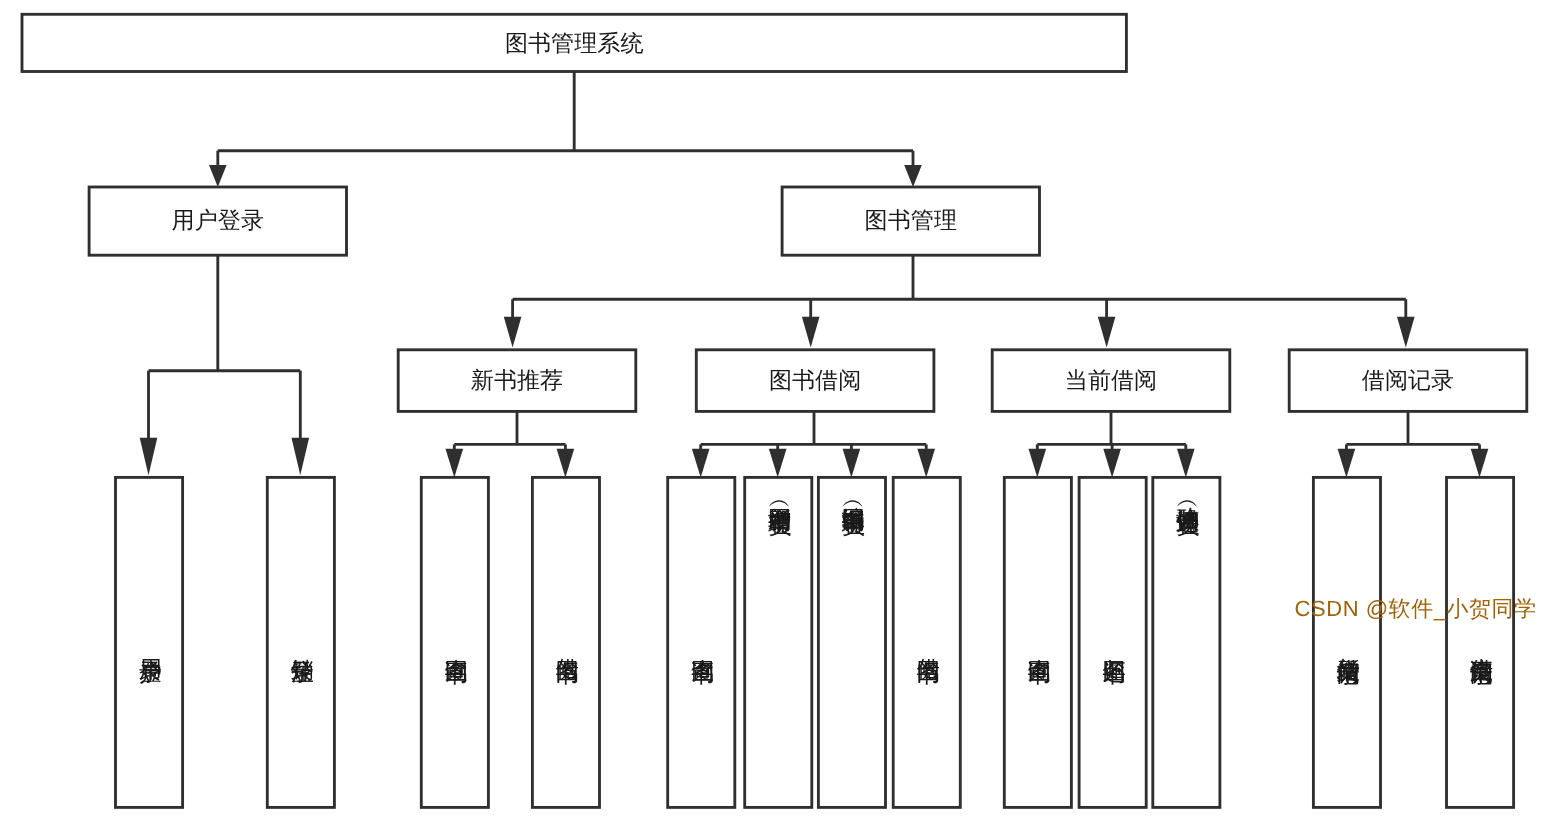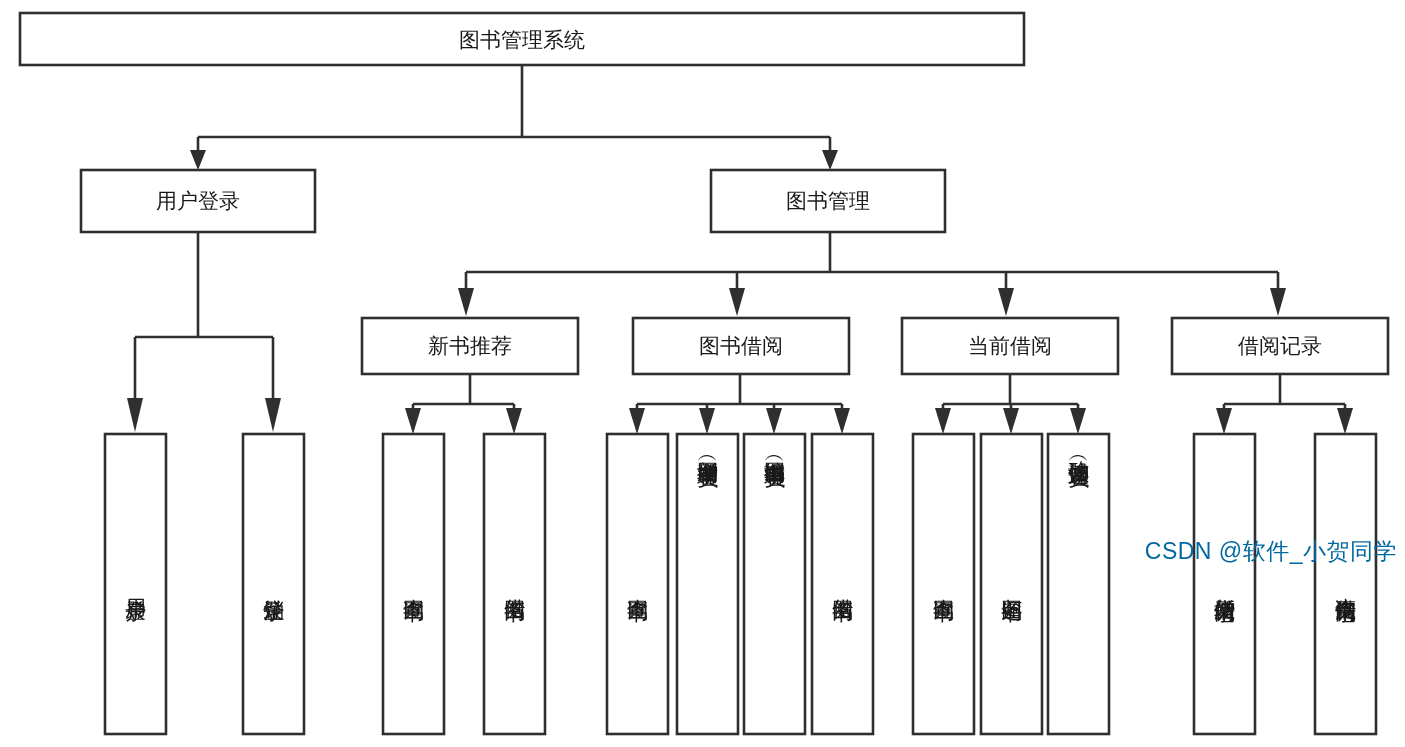--- a/index.html
+++ b/index.html
@@ -65,22 +65,22 @@
     line-height: 1.08;
     color: #1a1a1a;
     letter-spacing: 1px;
     white-space: nowrap;
   }
   #watermark {
     position: absolute;
     right: 8px;
     bottom: 8px;
     font-family: "Liberation Sans", "DejaVu Sans", sans-serif;
-    font-size: 23px;
-    color: #0369a1;
+    font-size: 20px;
+    color: #a16207;
     letter-spacing: 0.5px;
     user-select: none;
     white-space: nowrap;
   }
 </style>
 </head>
 <body>
 
 <div id="diagram-root">
 

